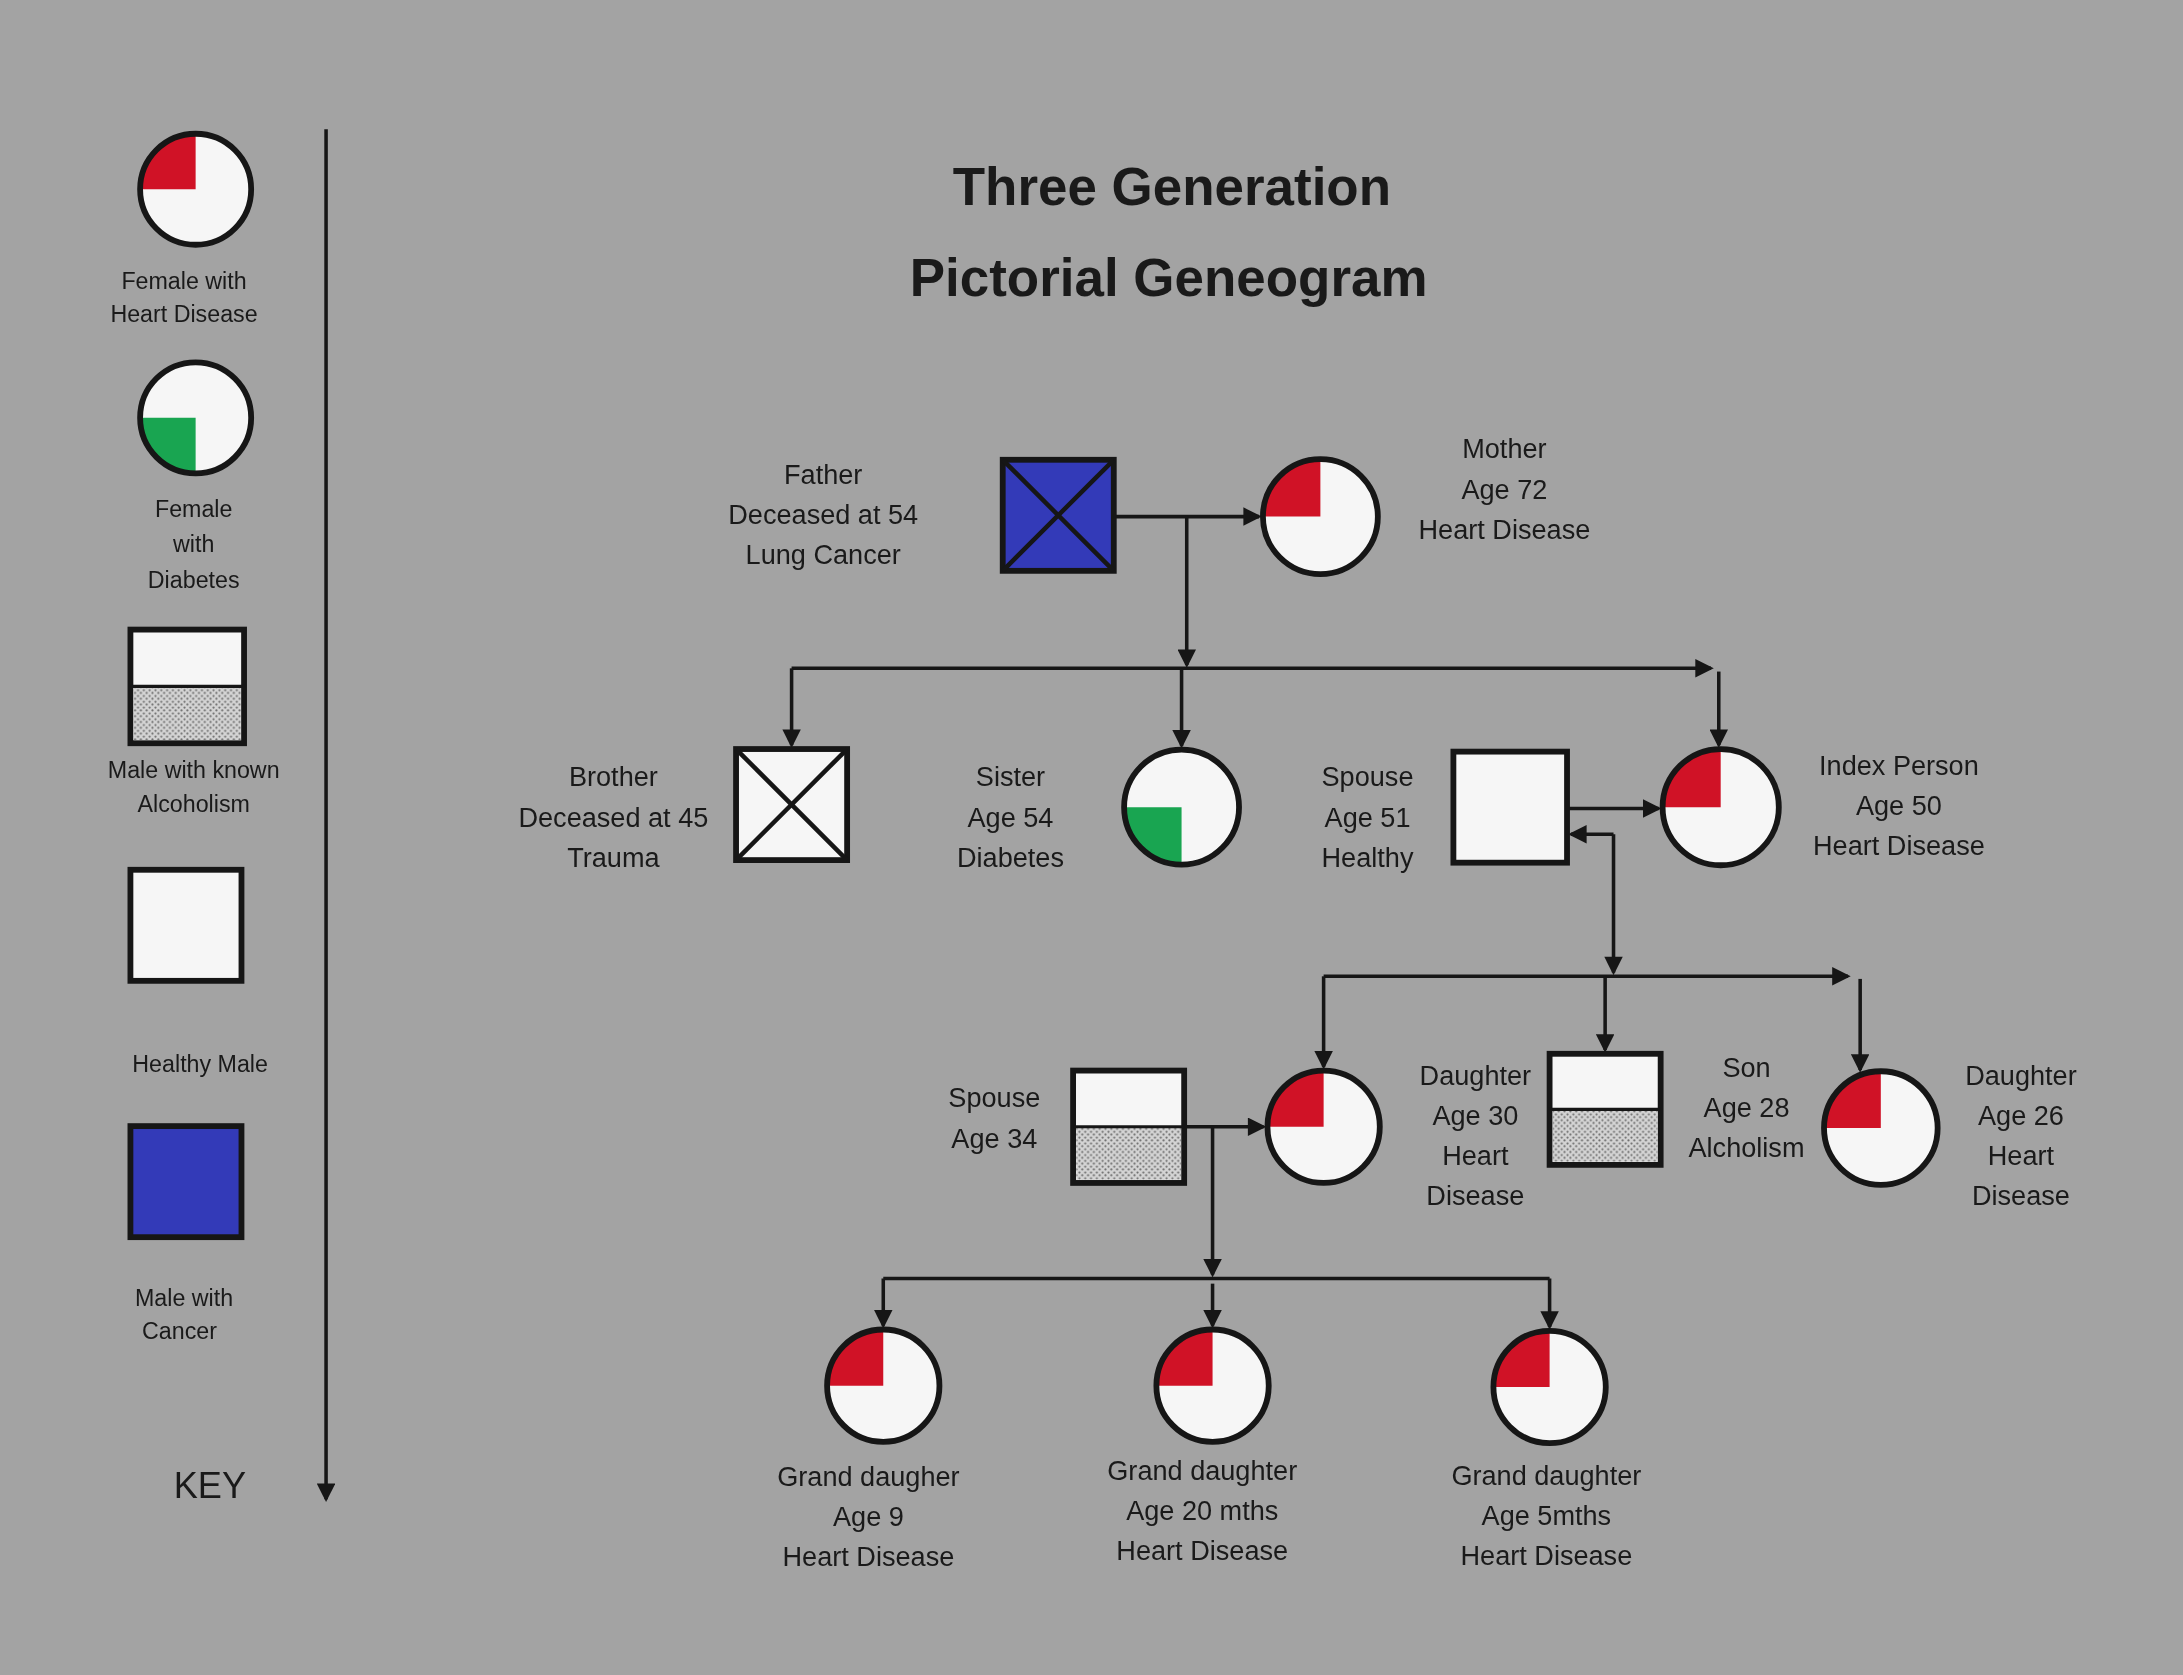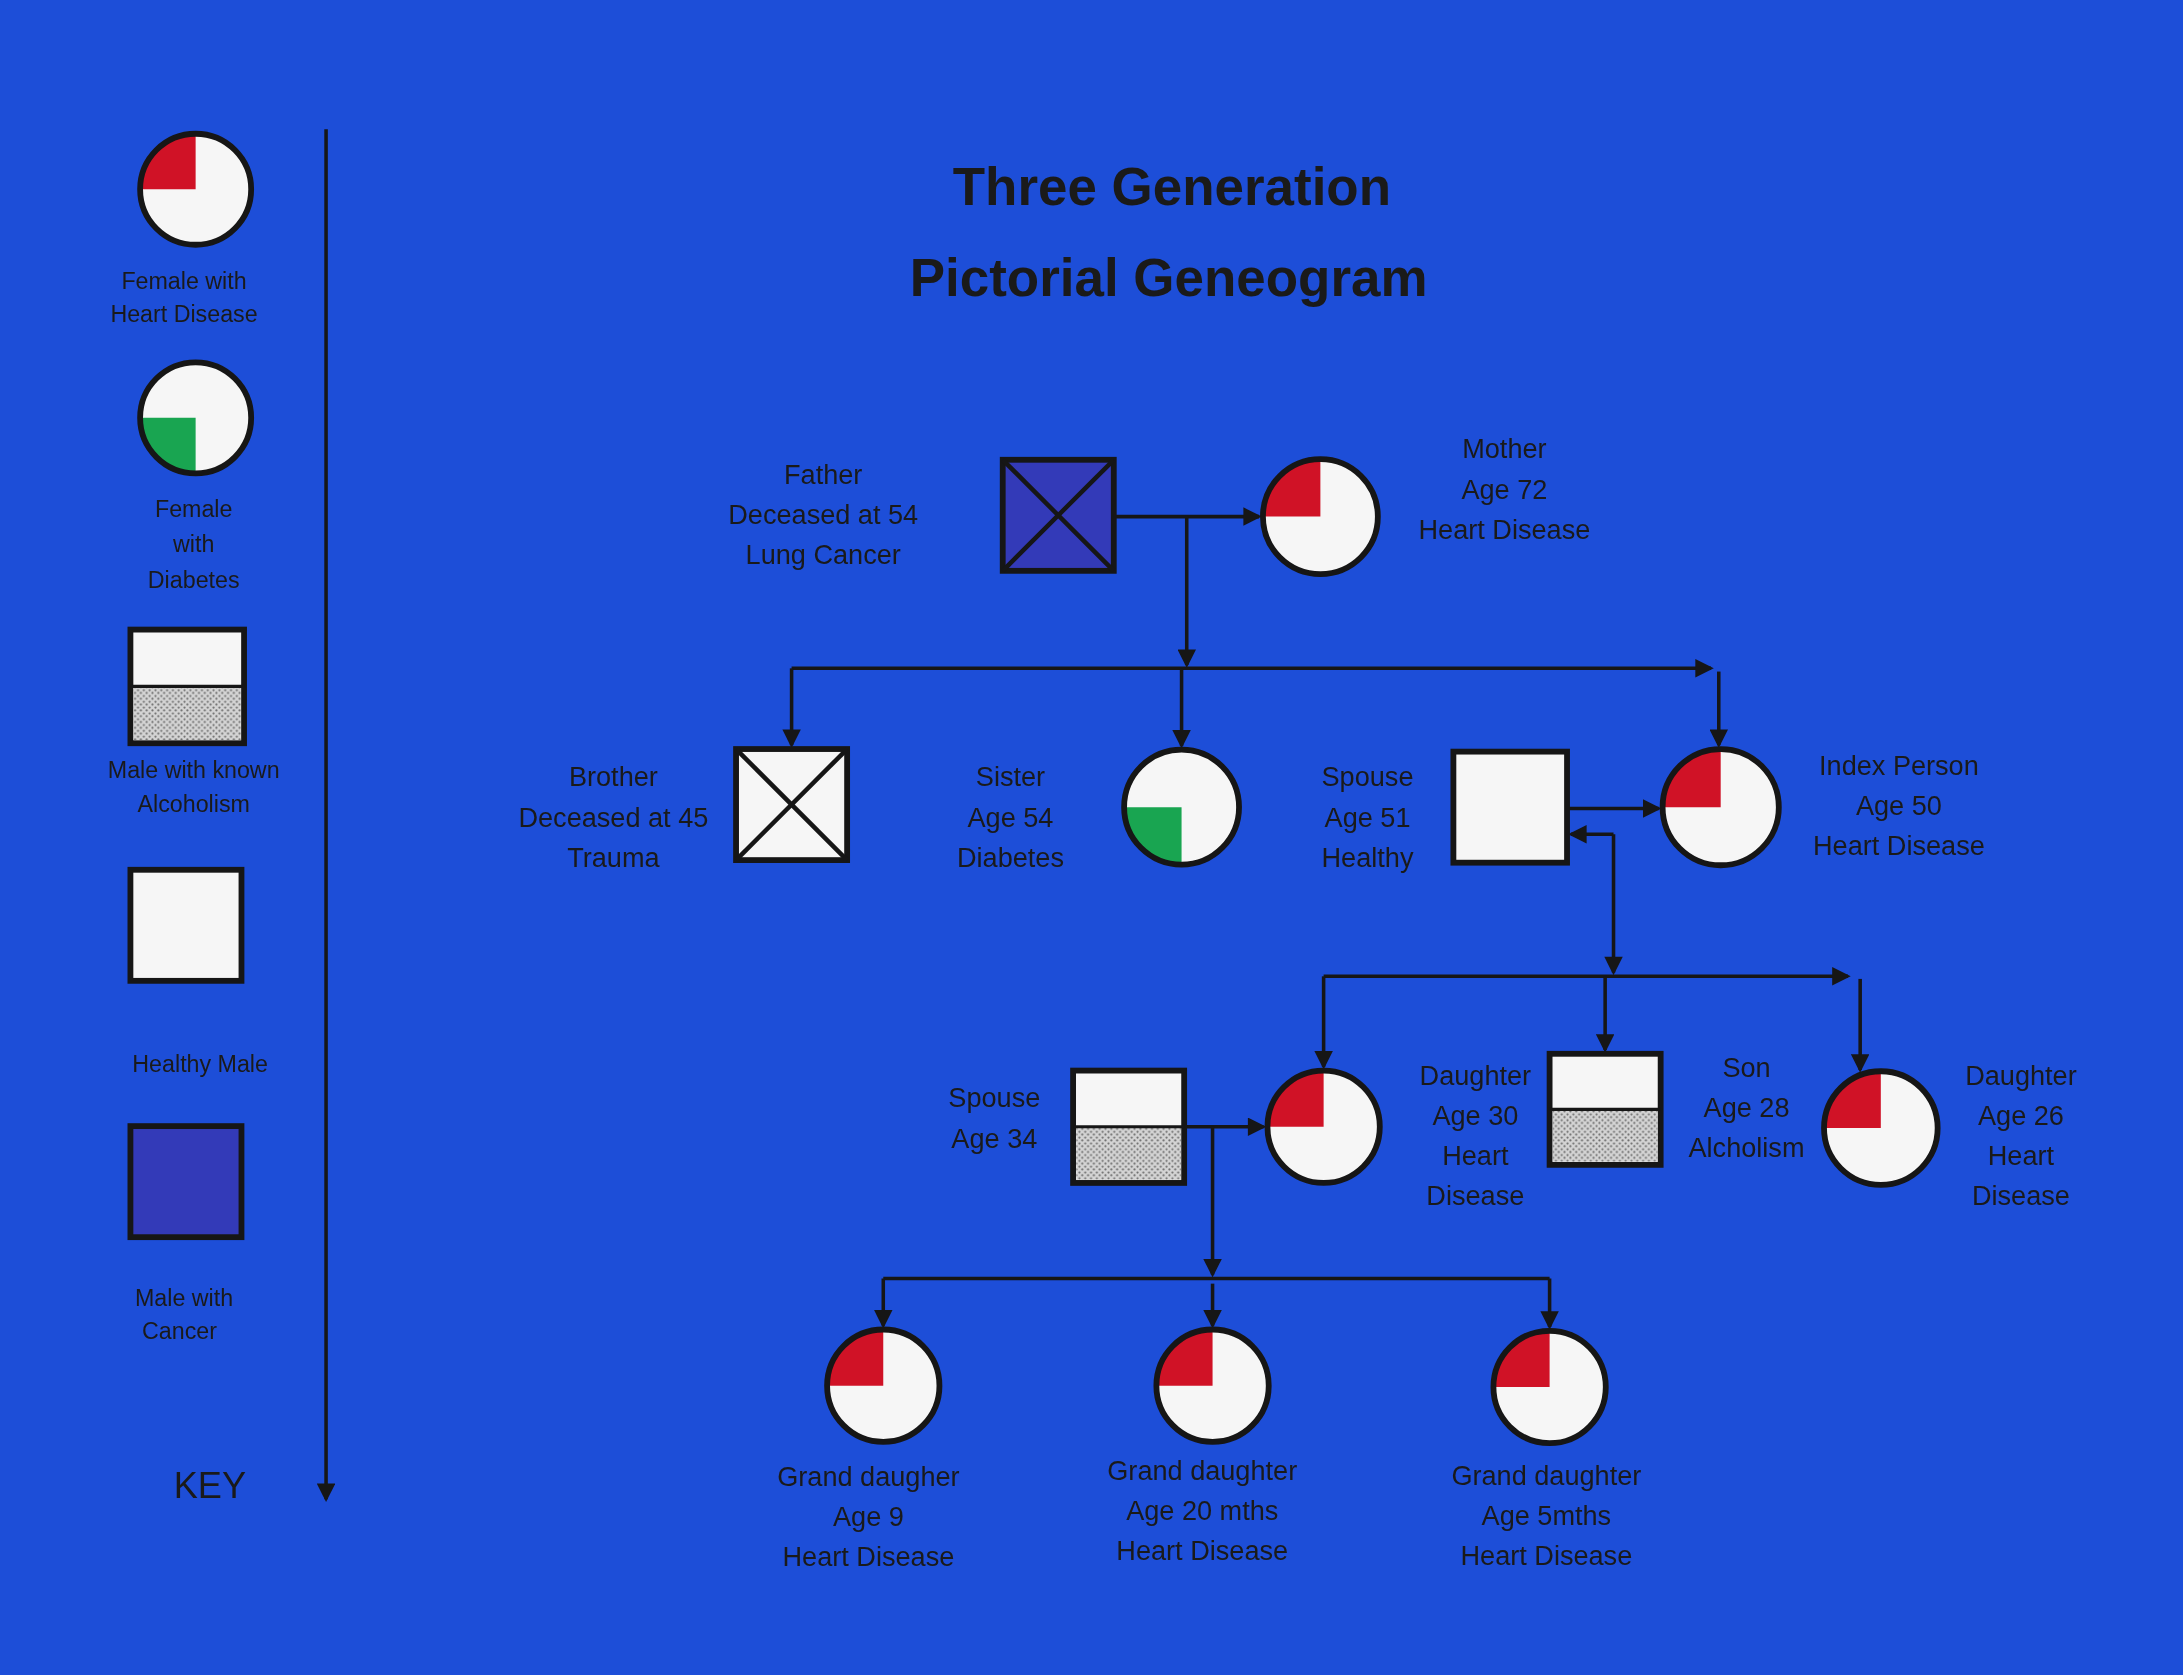--- a/index.html
+++ b/index.html
@@ -1,16 +1,16 @@
 <!DOCTYPE html>
 <html style="font-size:10.3px"><head>
 <meta charset="utf-8">
 <style>
   html, body { margin: 0; padding: 0; background: #ffffff; }
-  .canvas { position: relative; width: 2183px; height: 1675px; background: #1d4ed8; overflow: hidden; }
+  .canvas { position: relative; width: 2183px; height: 1675px; background: #a3a3a3; overflow: hidden; }
   svg { display: block; }
   text { font-family: "Liberation Sans", sans-serif; fill: #1a1a1a; }
   .node-label { font-size: 42px; }
   .key-label  { font-size: 36px; }
   .key-title  { font-size: 56px; }
   .title-text { font-size: 82px; font-weight: 700; }
   .node-base  { fill: #f6f6f6; }
   .node-ring  { fill: none; stroke: #161616; stroke-width: 9; }
   .node-box   { stroke: #161616; stroke-width: 9; }
   .x-line     { stroke: #161616; stroke-width: 7; }

